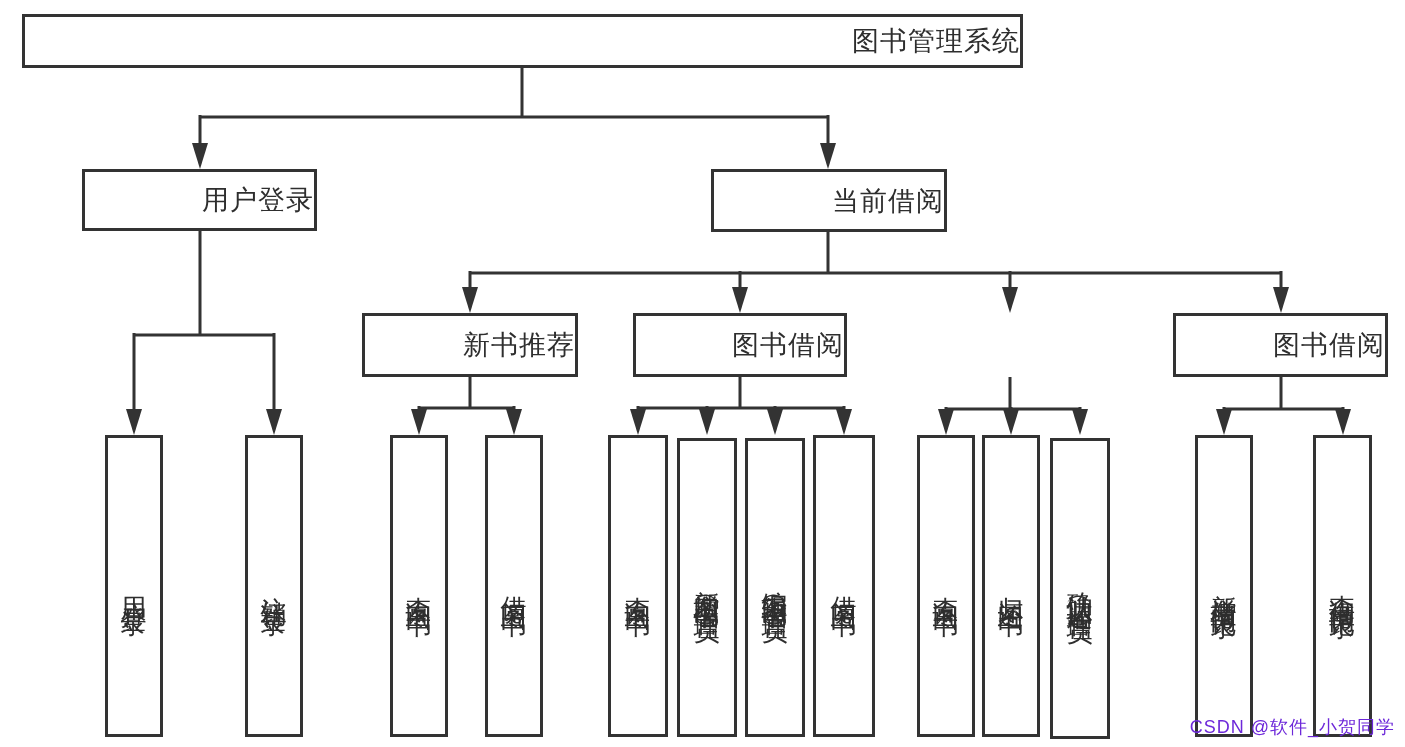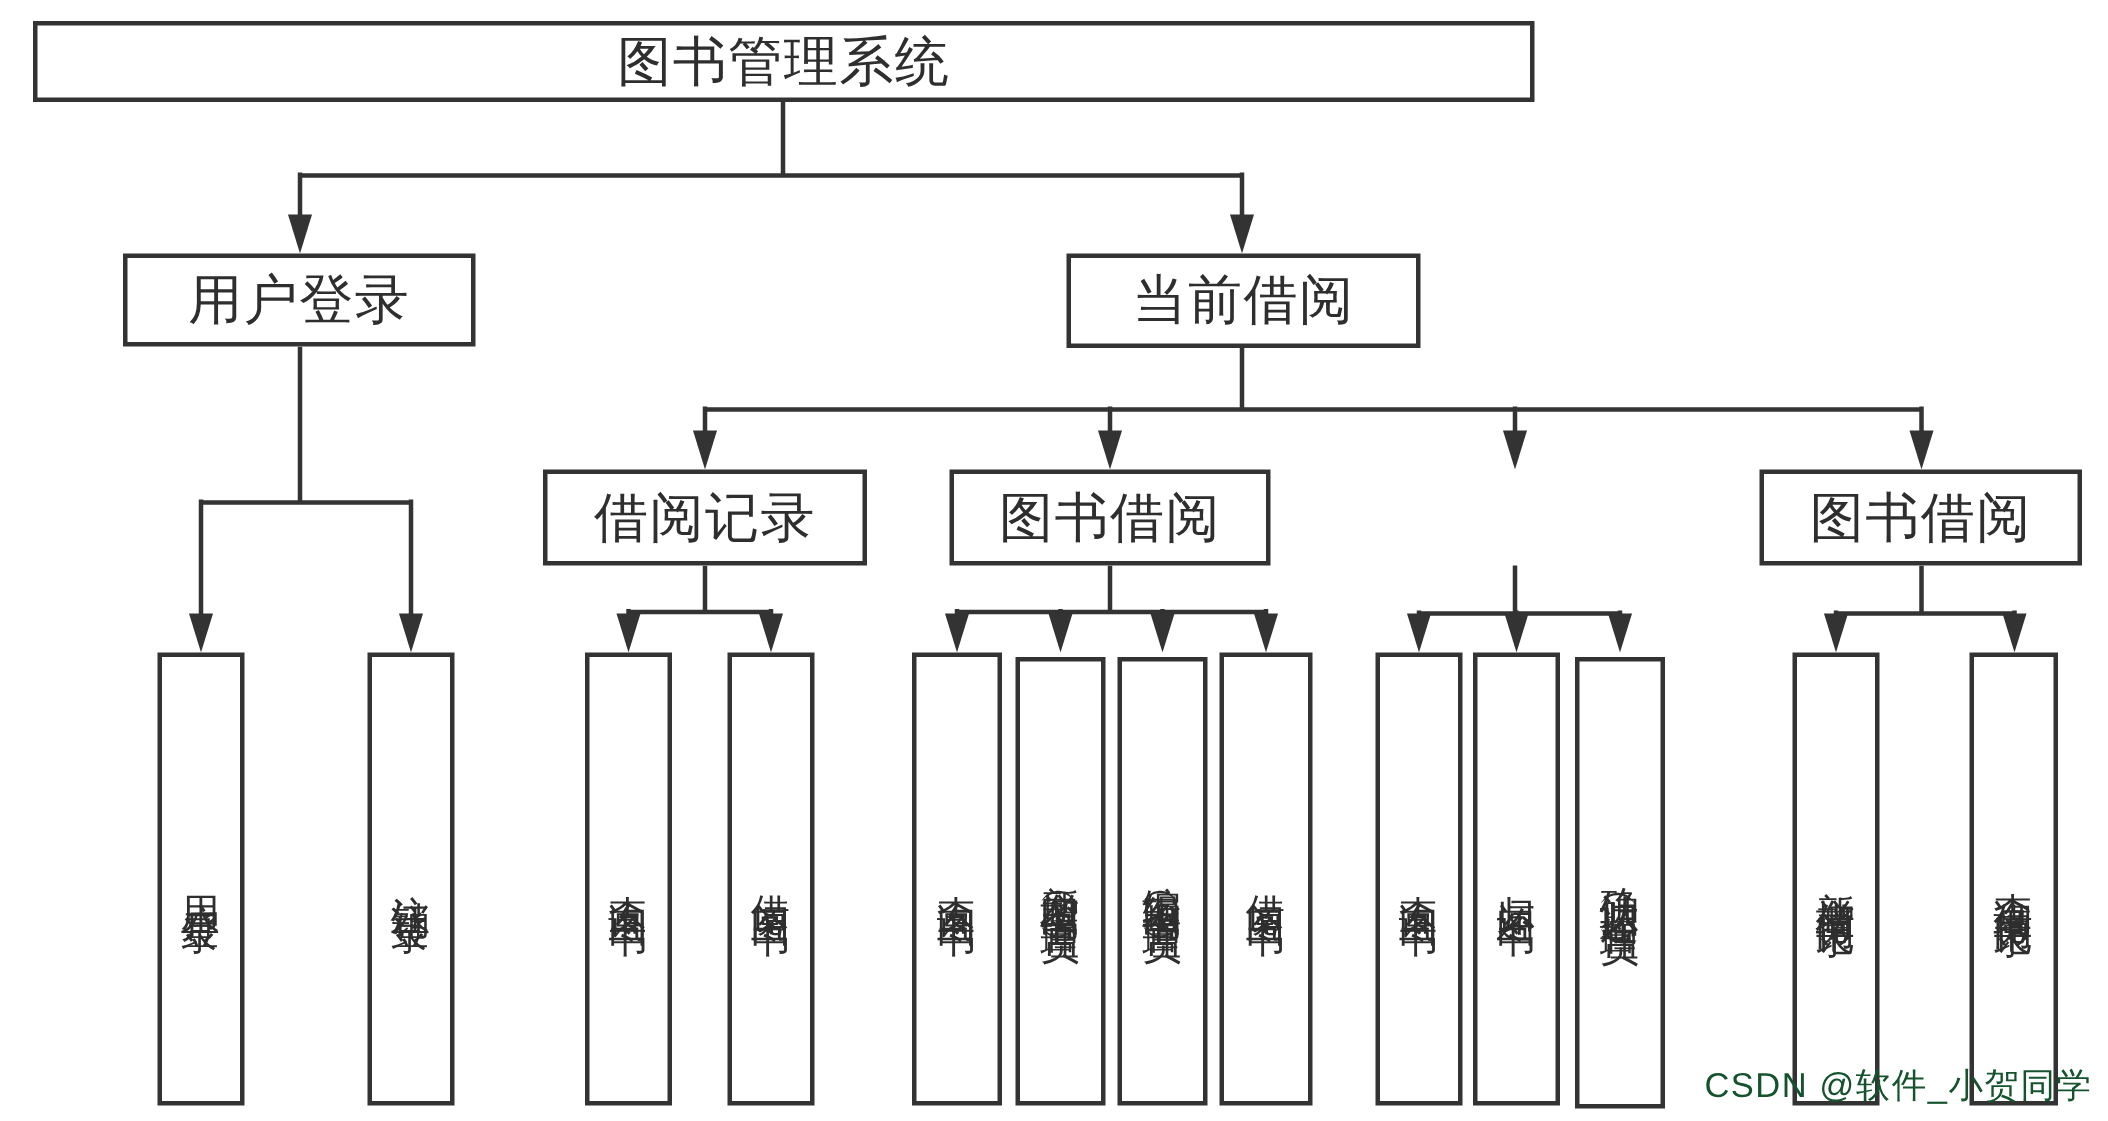--- a/index.html
+++ b/index.html
@@ -21,36 +21,36 @@
     position: absolute;
     box-sizing: border-box;
     background: #ffffff;
     border: 3px solid #333333;
     color: #2e2e2e;
     display: flex;
     align-items: center;
     justify-content: center;
     z-index: 2;
   }
-  .node.h { font-size: 36px; letter-spacing: 1px; }
+  .node.h { font-size: 27px; letter-spacing: 1px; justify-content: flex-end; }
   .node.v span {
     writing-mode: vertical-rl;
     text-orientation: mixed;
     font-size: 26px;
     line-height: 1;
     letter-spacing: 5px;
     white-space: nowrap;
   }
   .node.v.long span { letter-spacing: 4px; }
   .watermark {
     position: absolute;
     right: 10px;
     bottom: 8px;
-    font-size: 23px;
-    color: #14532d;
+    font-size: 18px;
+    color: #6d28d9;
     z-index: 3;
     letter-spacing: 1px;
   }
 </style>
 </head>
 <body>
 
 <div class="canvas">
 
   <svg class="connectors" viewBox="0 0 1405 747" xmlns="http://www.w3.org/2000/svg">
@@ -98,21 +98,21 @@
   </div>
 
   <div class="node h" style="left:82px; top:169px; width:235px; height:62px;">
     <span>用户登录</span>
   </div>
   <div class="node h" style="left:711px; top:169px; width:236px; height:63px;">
     <span>当前借阅</span>
   </div>
 
   <div class="node h" style="left:362px; top:313px; width:216px; height:64px;">
-    <span>借阅记录</span>
+    <span>新书推荐</span>
   </div>
   <div class="node h" style="left:633px; top:313px; width:214px; height:64px;">
     <span>图书借阅</span>
   </div>
   <div class="node h" style="left:1173px; top:313px; width:215px; height:64px;">
     <span>图书借阅</span>
   </div>
 
   <div class="node v" style="left:105px; top:435px; width:58px; height:302px;">
     <span>用户登录</span>

